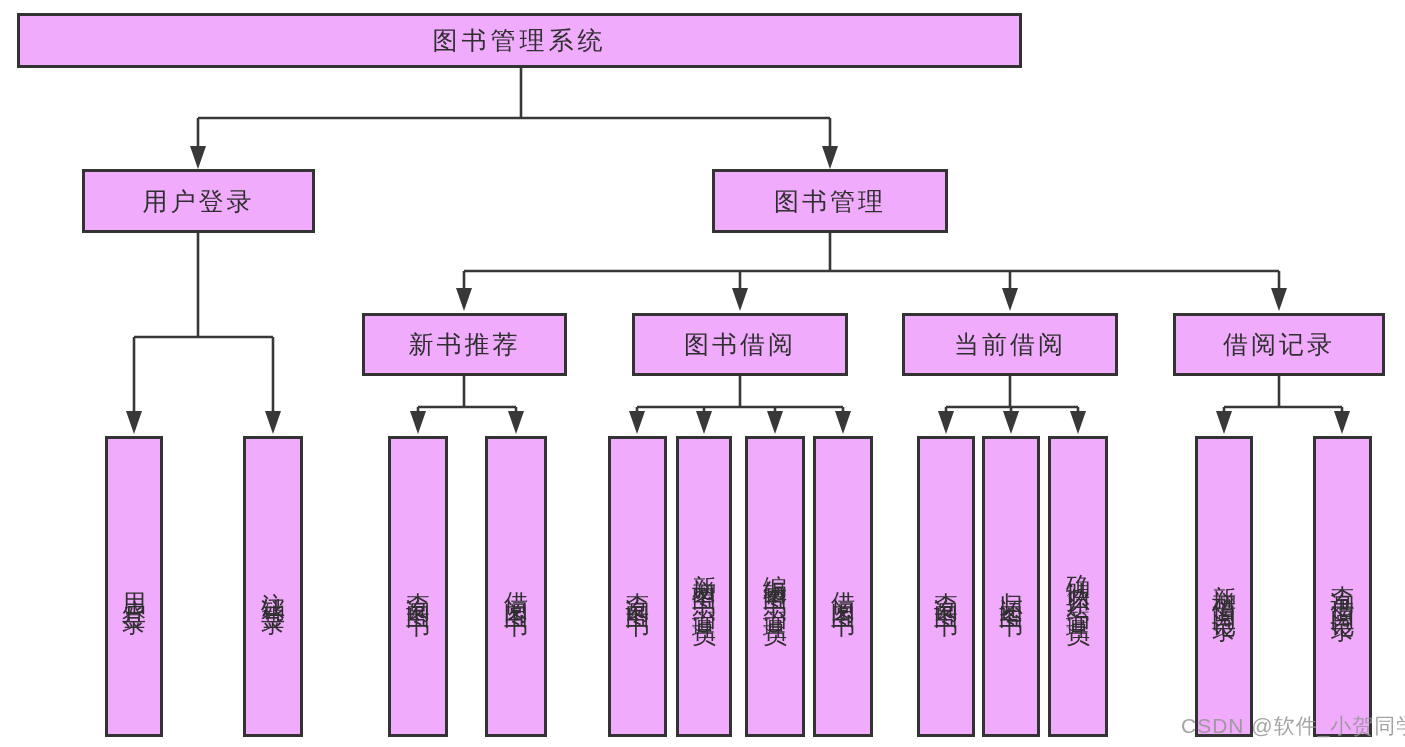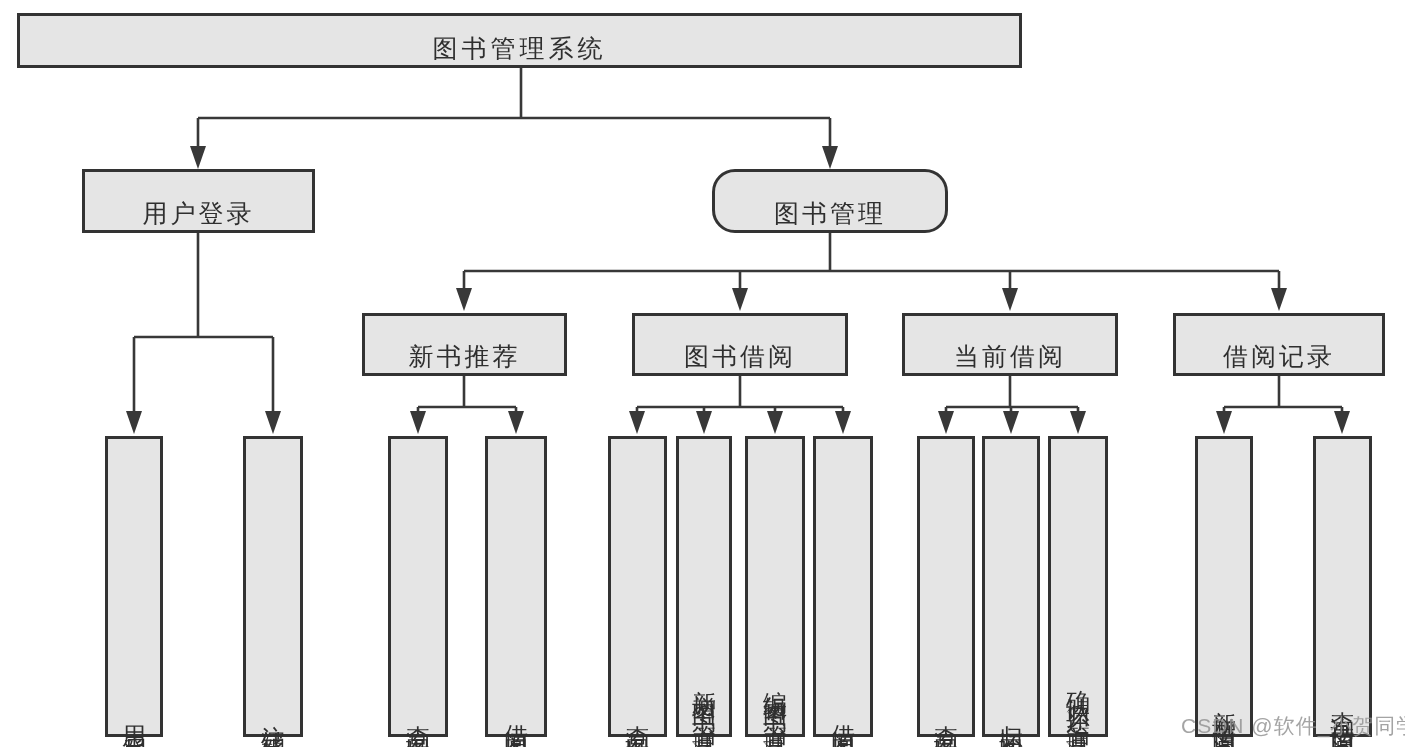--- a/index.html
+++ b/index.html
@@ -4,22 +4,22 @@
 <style>
   html,body{margin:0;padding:0;background:#ffffff;}
   .stage{
     position:relative;width:1405px;height:747px;background:#ffffff;
     font-family:"Liberation Sans","DejaVu Sans",sans-serif;overflow:hidden;
   }
   svg.connectors{position:absolute;left:0;top:0;width:1405px;height:747px;}
   svg.connectors path.ln{stroke:#383838;stroke-width:2.6;fill:none;}
   svg.connectors path.tri{fill:#383838;stroke:none;}
   .node{
-    position:absolute;background:#e5e5e5;border:3px solid #333333;
-    box-sizing:border-box;display:flex;align-items:flex-end;justify-content:center;
+    position:absolute;background:#f0abfc;border:3px solid #333333;
+    box-sizing:border-box;display:flex;align-items:center;justify-content:center;
     color:#2f2f2f;
   }
   .node .lbl{font-size:25px;letter-spacing:3px;white-space:nowrap;}
   .node.root .lbl{letter-spacing:4px;}
   .vnode .lbl{
     writing-mode:vertical-rl;text-orientation:mixed;
     font-size:24px;letter-spacing:7px;white-space:nowrap;
   }
   .wm{
     position:absolute;left:1181px;top:712px;font-size:21px;
@@ -74,21 +74,21 @@
     </g>
   </svg>
 
   <div class="node root" style="left:17px;top:13px;width:1005px;height:55px;">
     <span class="lbl">图书管理系统</span>
   </div>
 
   <div class="node" style="left:82px;top:169px;width:233px;height:64px;">
     <span class="lbl">用户登录</span>
   </div>
-  <div class="node" style="left:712px;top:169px;width:236px;height:64px;border-radius:23px;">
+  <div class="node" style="left:712px;top:169px;width:236px;height:64px;">
     <span class="lbl">图书管理</span>
   </div>
 
   <div class="node" style="left:632px;top:313px;width:216px;height:63px;">
     <span class="lbl">图书借阅</span>
   </div>
   <div class="node" style="left:362px;top:313px;width:205px;height:63px;">
     <span class="lbl">新书推荐</span>
   </div>
   <div class="node" style="left:1173px;top:313px;width:212px;height:63px;">

